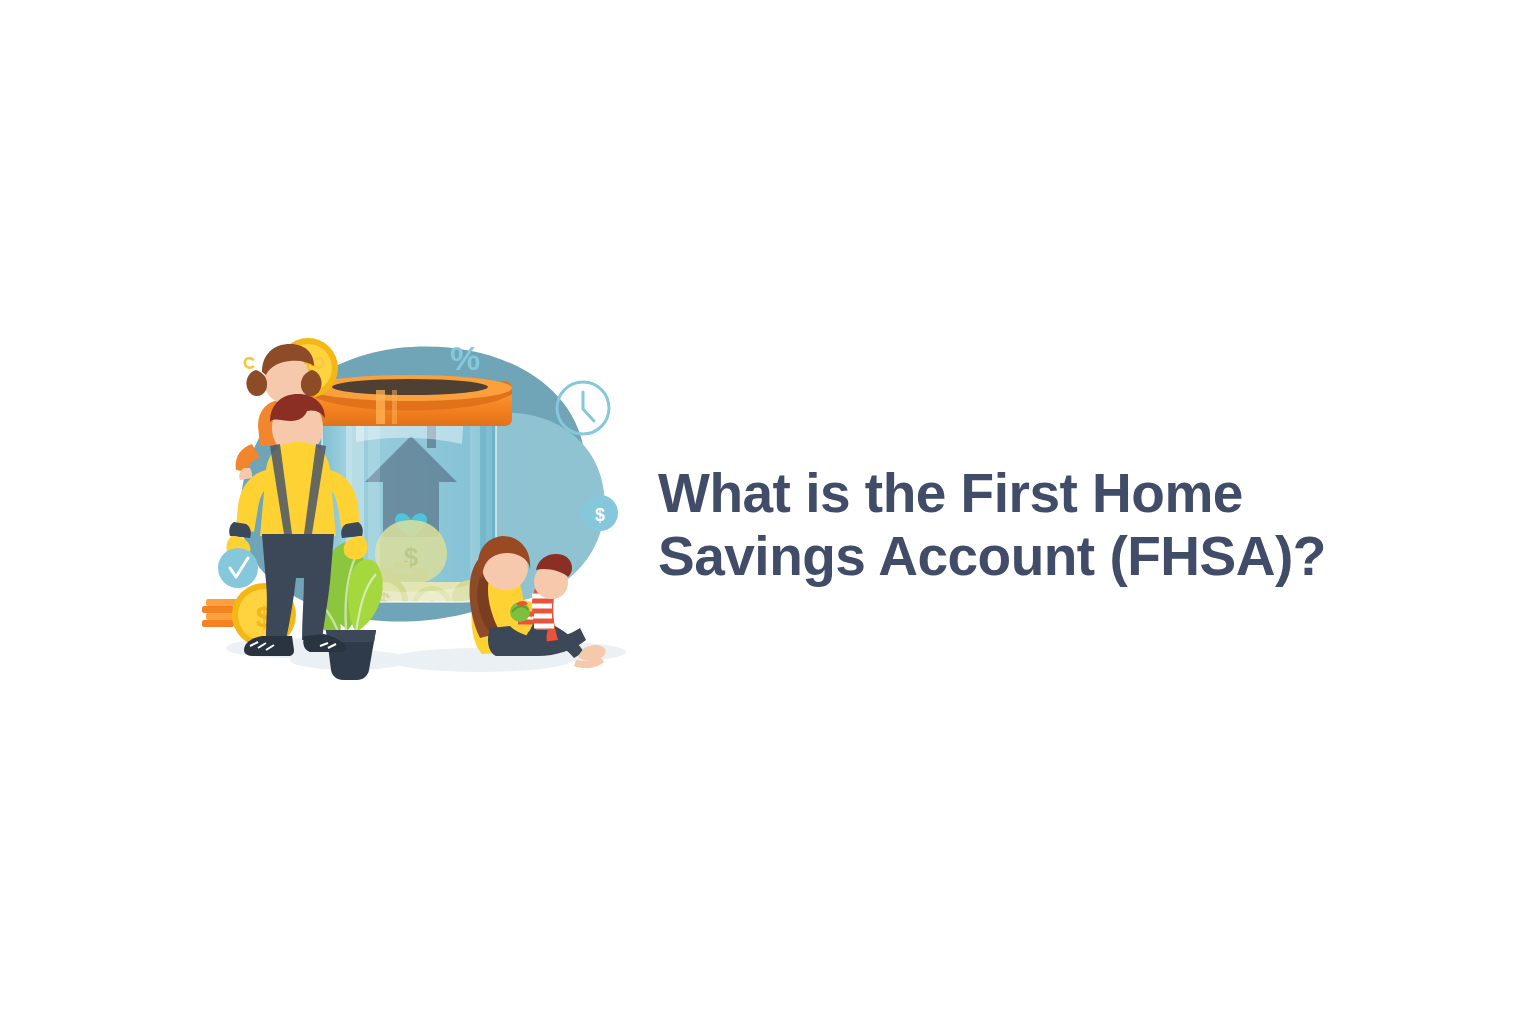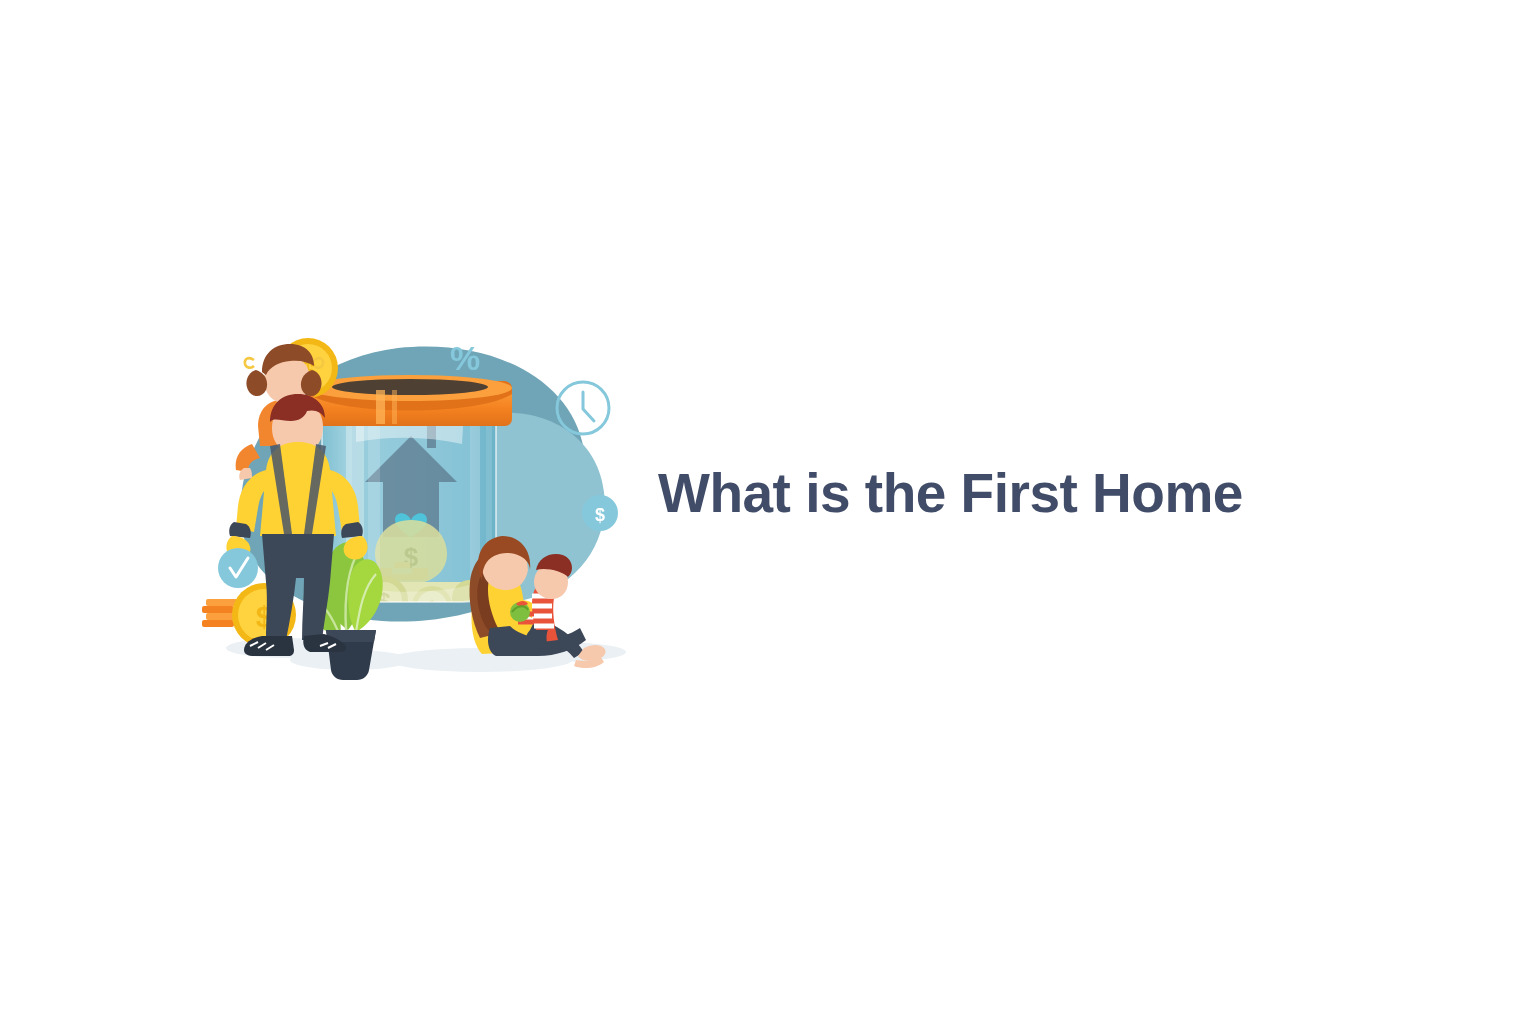--- a/index.html
+++ b/index.html
@@ -278,15 +278,16 @@
         <g>
           <circle cx="58" cy="238" r="20" fill="#85C8DC"></circle>
           <path d="M50 238 l6 9 l12 -19" fill="none" stroke="#ffffff" stroke-width="3" stroke-linecap="round" stroke-linejoin="round"></path>
         </g>
       </g>
     </svg>
   </div>
 
   <h1 id="headline">
     <span class="line">What is the First Home</span>
+    <span class="line">Savings Account (FHSA)?</span>
   </h1>
 
 </div>
 
 </body></html>

